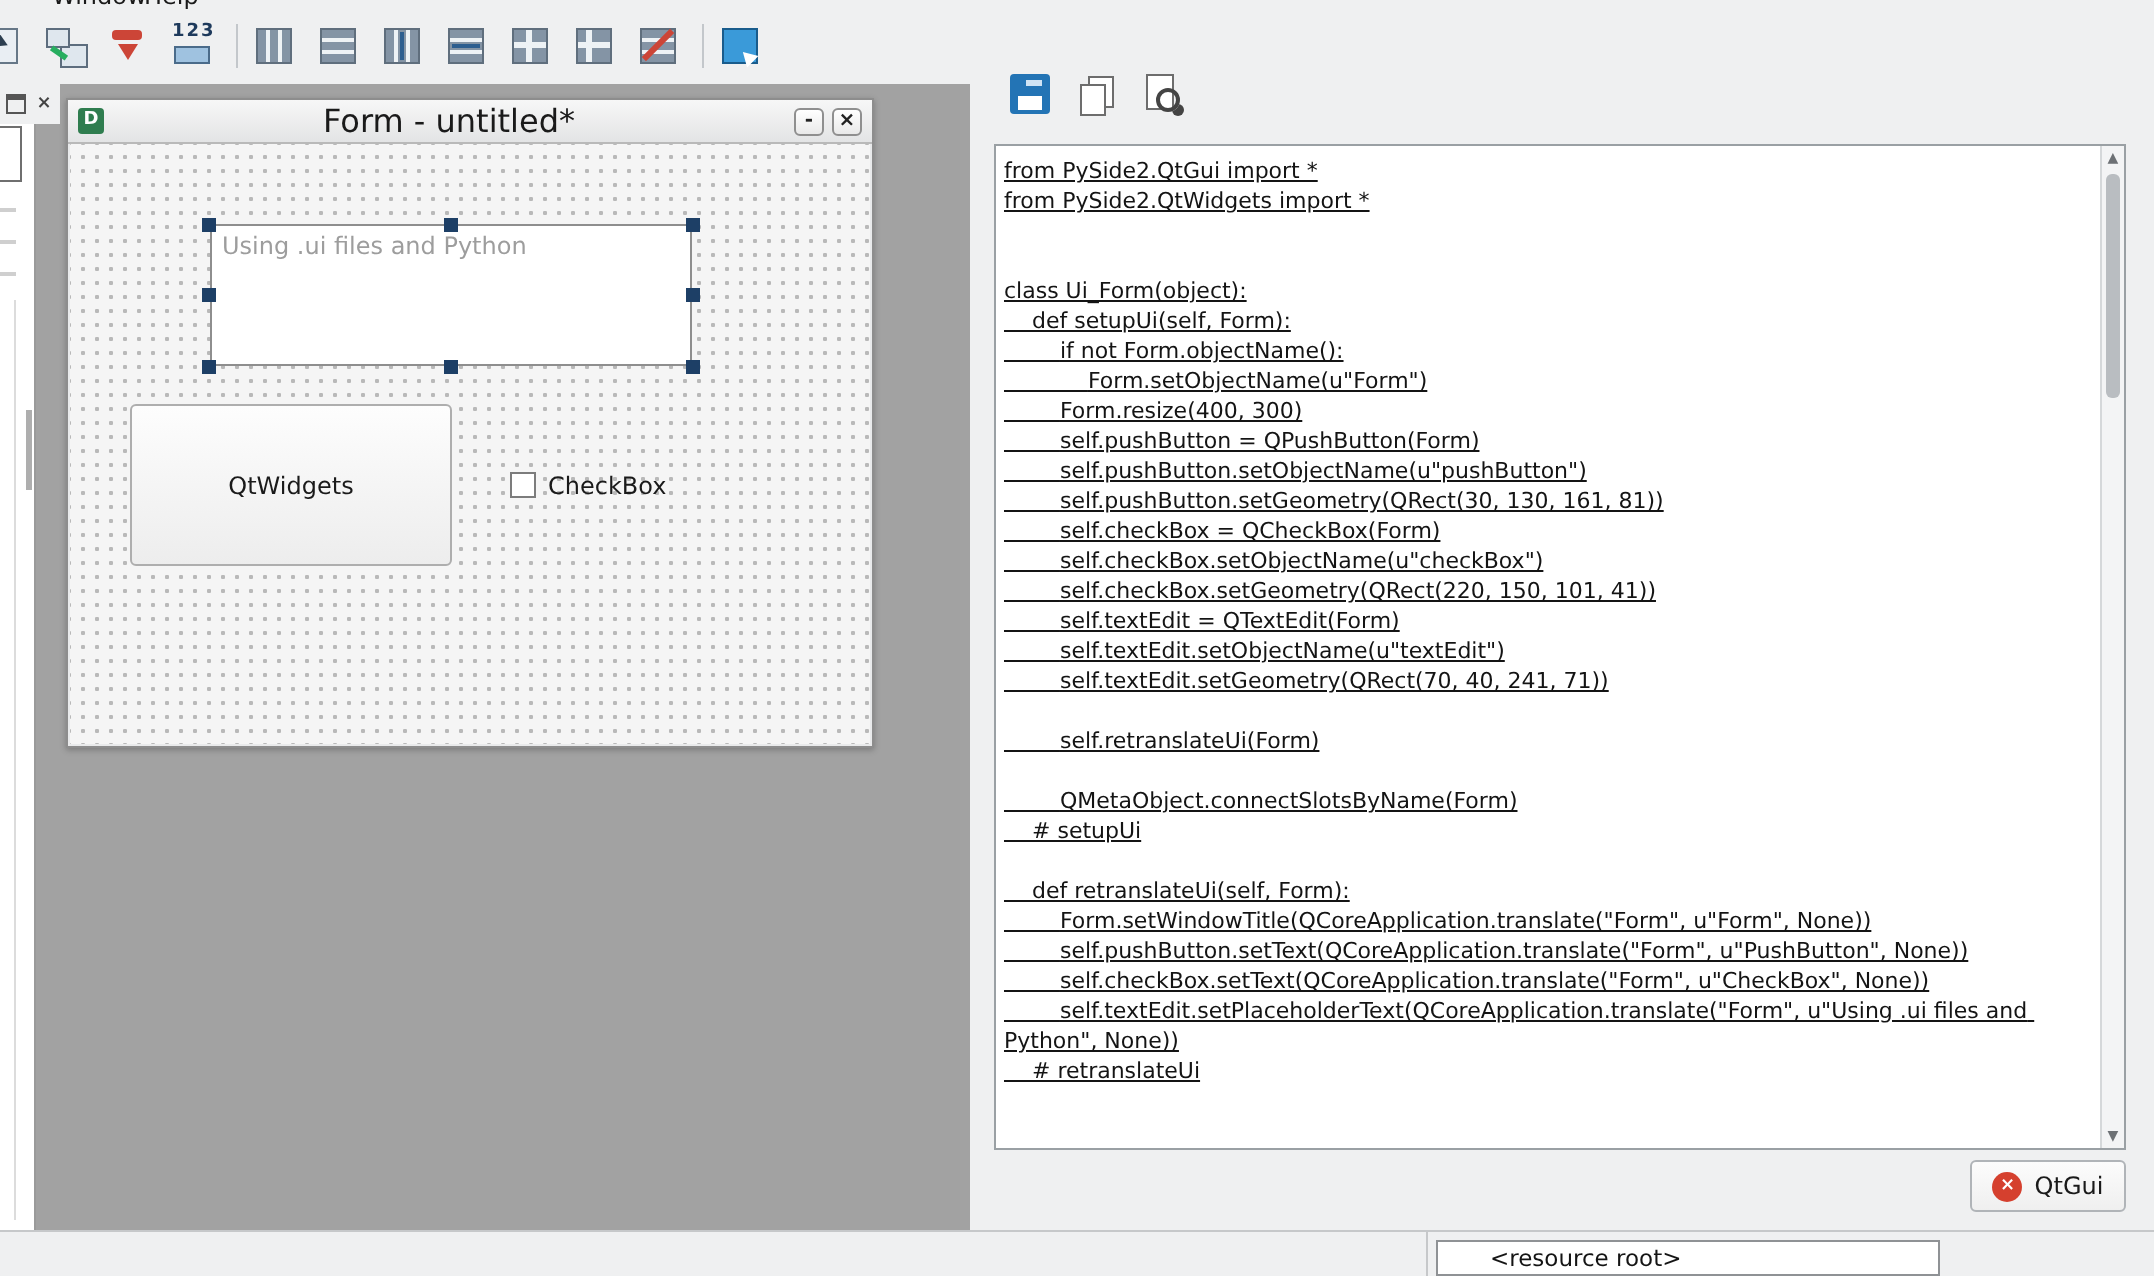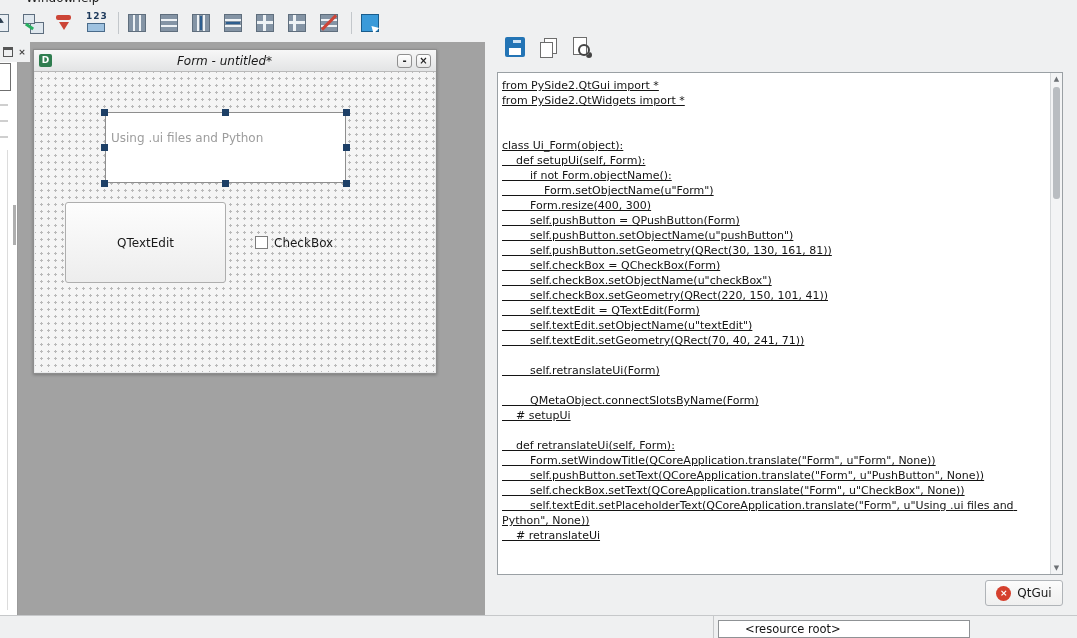--- a/index.html
+++ b/index.html
@@ -78,27 +78,27 @@
   .lp-vline{left:7px;top:88px;width:1px;height:460px;background:#dcdcdc;}
   .lp-thumb{left:13px;top:143px;width:3px;height:40px;background:#aeaeae;}
 
   
   .mdi{left:18px;top:42px;width:467px;height:573px;background:#a2a2a2;}
 
   
   .form-window{left:33px;top:49px;width:404px;height:325px;background:#e9eaeb;border:1px solid #8d8d8d;box-sizing:border-box;box-shadow:0 1px 3px rgba(0,0,0,.25);}
   .fw-titlebar{height:21px;display:flex;align-items:center;padding:0 5px;gap:4px;background:linear-gradient(#f7f7f7,#e3e4e5);border-bottom:1px solid #b9b9b9;}
   .fw-icon{width:13px;height:13px;background:#2f7d4f;border-radius:2px;color:#fff;font:bold 9px/13px "DejaVu Sans",sans-serif;text-align:center;flex:0 0 auto;}
-  .fw-title{flex:1;text-align:center;font-size:12px;color:#1a1a1a;font-style:italic;}
+  .fw-title{flex:1;text-align:center;font-size:16px;color:#1a1a1a;}
   .fw-btn{width:15px;height:14px;border:1px solid #8f8f8f;border-radius:3px;background:linear-gradient(#fff,#e9e9e9);
           font:bold 10px/12px "DejaVu Sans",sans-serif;text-align:center;color:#222;flex:0 0 auto;box-sizing:border-box;}
   .fw-body{position:relative;margin:0 1px 1px;width:400px;height:300px;background:#f5f5f5;
            background-image:radial-gradient(circle,#b9b9b9 1px,transparent 1.2px);background-size:7px 7px;background-position:3px 3px;}
 
-  .q-textedit{left:70px;top:40px;width:241px;height:71px;background:#fff;border:1px solid #8e8e8e;box-sizing:border-box;padding:18px 5px;}
+  .q-textedit{left:70px;top:40px;width:241px;height:71px;background:#fff;border:1px solid #8e8e8e;box-sizing:border-box;padding:3px 5px;}
   .q-textedit .ph{font-size:12px;color:#9d9d9d;}
   .handle{position:absolute;width:7px;height:7px;background:#1d3f66;}
 
   .q-pushbutton{left:30px;top:130px;width:161px;height:81px;border:1px solid #aeaeae;border-radius:3px;
                 background:linear-gradient(#fdfdfd,#ededed);display:flex;align-items:center;justify-content:center;
                 font-size:12px;color:#1a1a1a;box-sizing:border-box;}
   .q-checkbox{left:220px;top:150px;width:101px;height:41px;display:flex;align-items:center;gap:6px;}
   .cb-box{width:13px;height:13px;background:#fff;border:1px solid #7c7c7c;box-sizing:border-box;flex:0 0 auto;}
   .cb-label{font-size:12px;color:#1a1a1a;}
 
@@ -180,21 +180,21 @@
     </div>
     <div class="handle" style="left:66px;top:37px"></div>
     <div class="handle" style="left:187px;top:37px"></div>
     <div class="handle" style="left:308px;top:37px"></div>
     <div class="handle" style="left:66px;top:72px"></div>
     <div class="handle" style="left:308px;top:72px"></div>
     <div class="handle" style="left:66px;top:108px"></div>
     <div class="handle" style="left:187px;top:108px"></div>
     <div class="handle" style="left:308px;top:108px"></div>
 
-    <div class="abs q-pushbutton">QTextEdit</div>
+    <div class="abs q-pushbutton">QtWidgets</div>
 
     <div class="abs q-checkbox">
       <div class="cb-box"></div>
       <div class="cb-label">CheckBox</div>
     </div>
   </div>
 </div>
 
 <div class="abs right-panel">
   <div class="code-toolbar">

